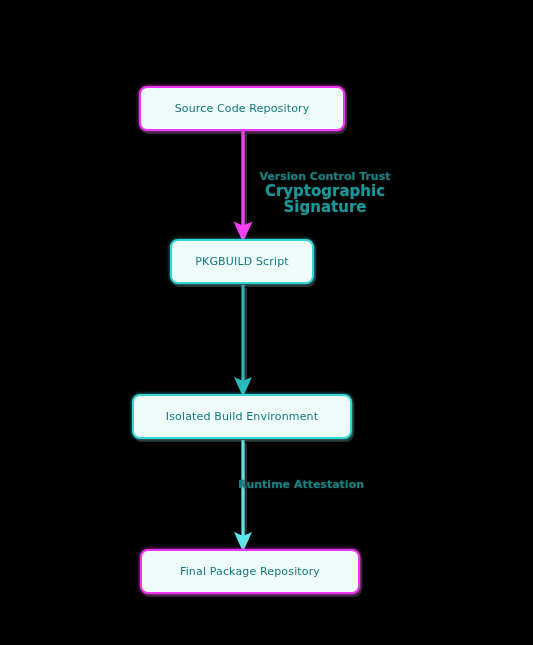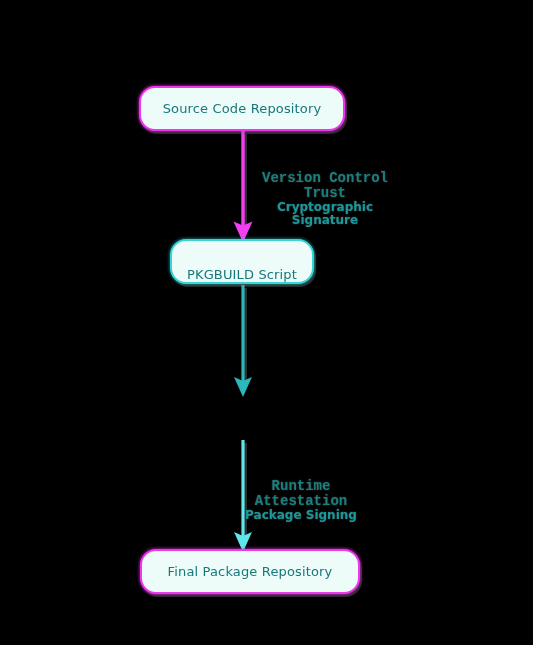--- a/index.html
+++ b/index.html
@@ -23,69 +23,67 @@
   }
 
   
   .node {
     position: absolute;
     box-sizing: border-box;
     display: flex;
     align-items: center;
     justify-content: center;
     background: #edfbf9;
-    border-radius: 16px;
+    border-radius: 8px;
     color: #17787c;
-    font-size: 13px;
+    font-size: 11px;
     letter-spacing: 0.15px;
     white-space: nowrap;
     z-index: 5;
   }
   .node .node-label {
     display: block;
     line-height: 1;
     padding-bottom: 1px;
   }
 
   .node.magenta {
     border: 2.2px solid #ef36ef;
     box-shadow: 0 0 3px 1px rgba(239,54,239,0.55),
                 2px 3px 0 0 rgba(120,120,120,0.30);
   }
   .node.cyan {
     border: 2.2px solid #36d6d6;
     box-shadow: 0 0 3px 1px rgba(54,214,214,0.45),
                 2px 3px 0 0 rgba(120,120,120,0.30);
-    align-items: flex-end;
   }
 
   #node-source   { left: 139px; top: 86px;  width: 206px; height: 45px; }
   #node-pkgbuild { left: 170px; top: 239px; width: 144px; height: 45px; }
   #node-isolated { left: 132px; top: 394px; width: 220px; height: 45px; }
   #node-final    { left: 140px; top: 549px; width: 220px; height: 45px; }
 
   
   .edge-label {
     position: absolute;
     text-align: center;
     line-height: 1.08;
     z-index: 6;
     pointer-events: none;
   }
   .edge-label .l1 {
     display: block;
-    font-size: 14px;
+    font-size: 11px;
     font-weight: bold;
     color: #18807f;
     text-shadow: 0 0 2px rgba(60,60,60,0.9);
-    font-family: Liberation Mono, monospace;
   }
   .edge-label .l2 {
     display: block;
-    font-size: 12px;
+    font-size: 15px;
     font-weight: bold;
     color: #19999b;
     text-shadow: 0 0 2px rgba(60,60,60,0.9);
   }
 
   #label-edge1 { left: 249px; top: 171px; width: 152px; }
   #label-edge2 { left: 246px; top: 325px; width: 124px; }
   #label-edge3 { left: 232px; top: 479px; width: 138px; }
 </style>
 </head>
@@ -116,29 +114,31 @@
   </svg>
 
   <div class="node magenta" id="node-source">
     <span class="node-label">Source Code Repository</span>
   </div>
 
   <div class="node cyan" id="node-pkgbuild">
     <span class="node-label">PKGBUILD Script</span>
   </div>
 
+  <div class="node cyan" id="node-isolated">
+    <span class="node-label">Isolated Build Environment</span>
+  </div>
 
   <div class="node magenta" id="node-final">
     <span class="node-label">Final Package Repository</span>
   </div>
 
   <div class="edge-label" id="label-edge1">
     <span class="l1">Version Control Trust</span>
     <span class="l2">Cryptographic Signature</span>
   </div>
 
 
   <div class="edge-label" id="label-edge3">
     <span class="l1">Runtime Attestation</span>
-    <span class="l2">Package Signing</span>
   </div>
 
 </div>
 
 </body></html>

